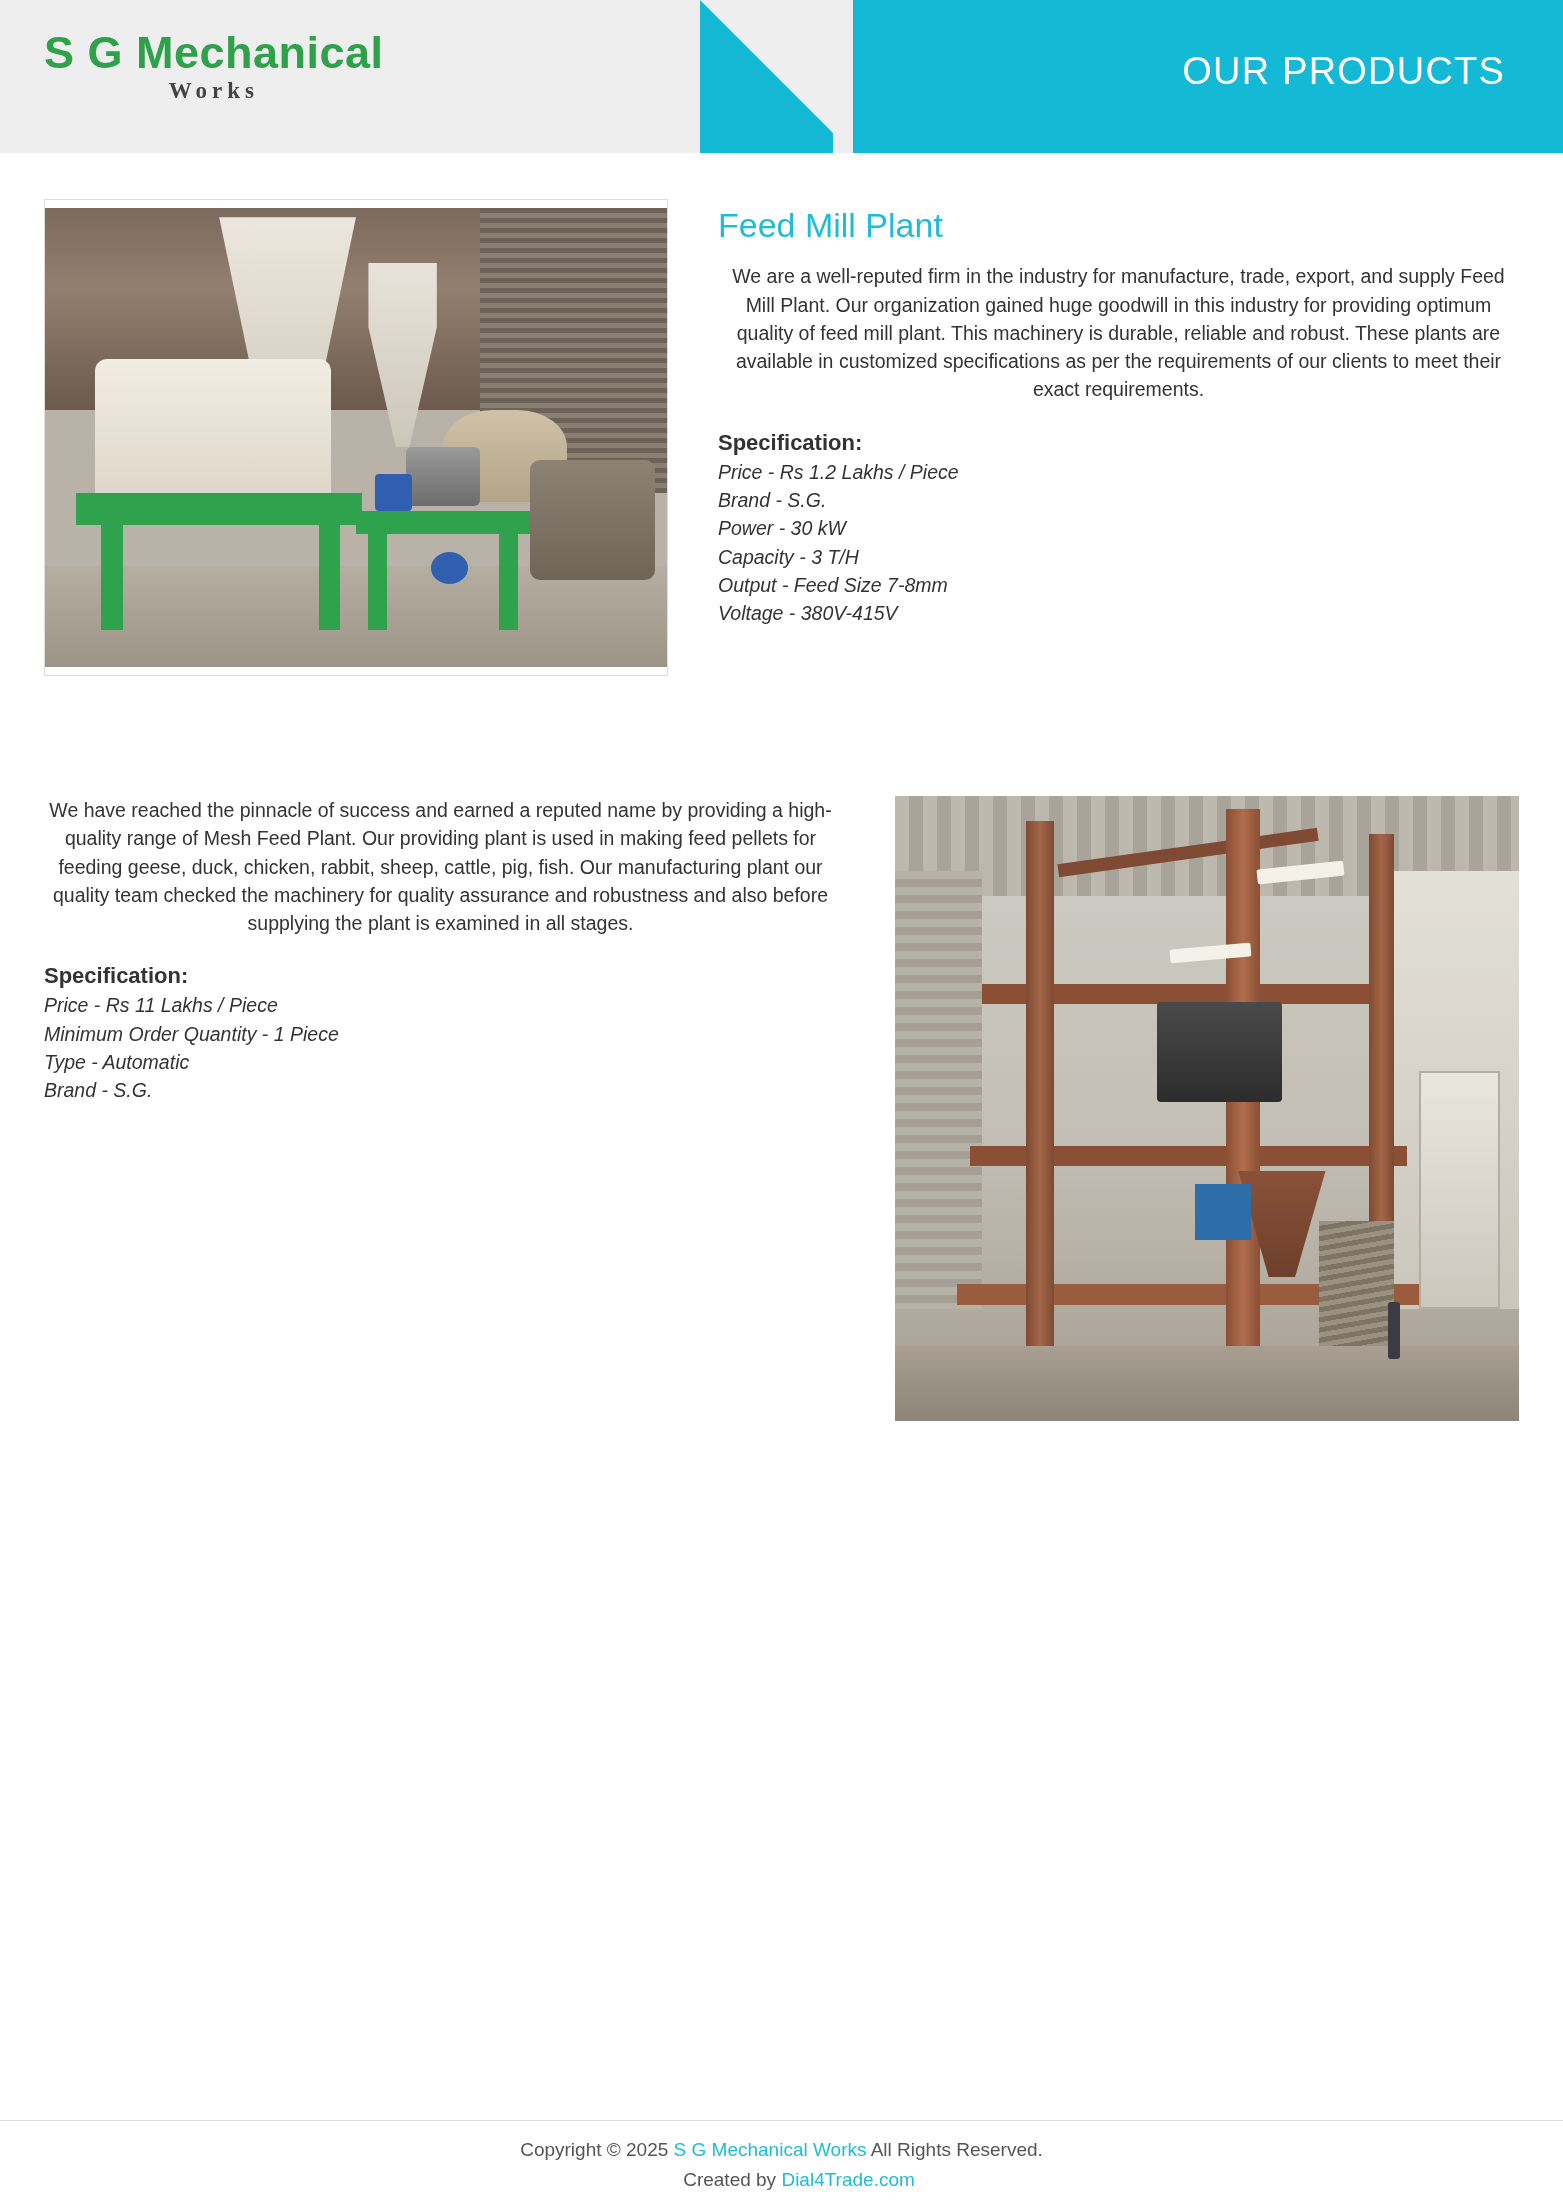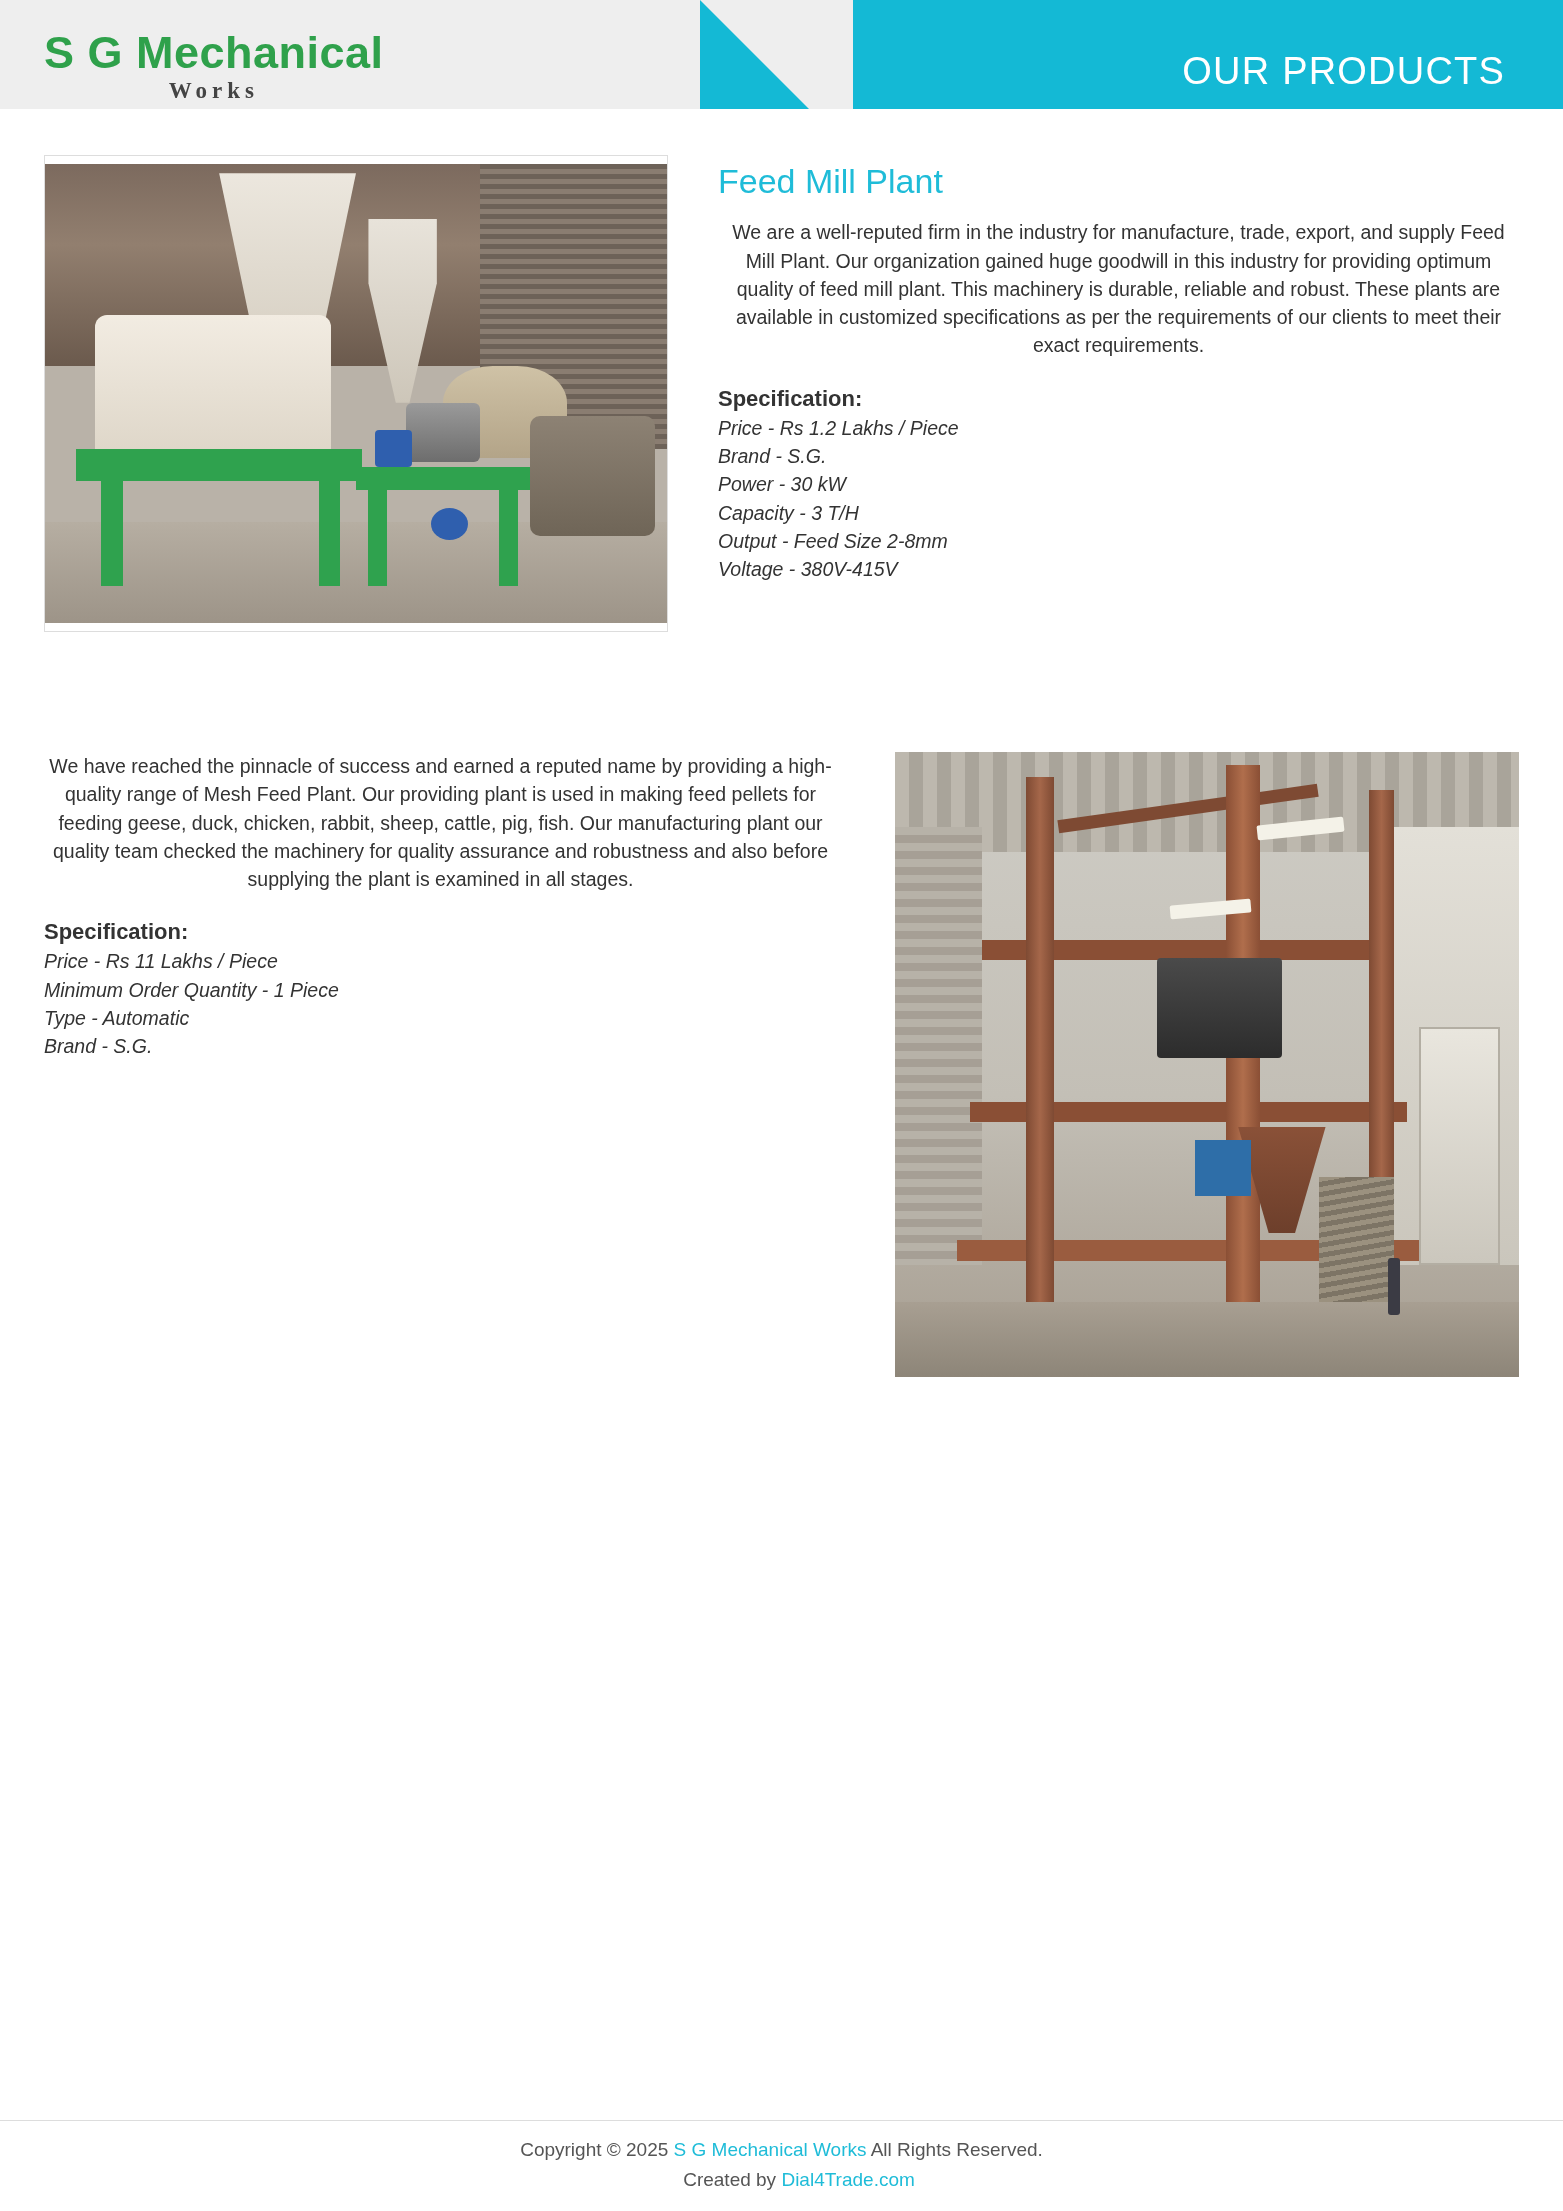--- a/index.html
+++ b/index.html
@@ -12,21 +12,21 @@
     width: 1563px;
     min-height: 2211px;
     font-family: "Liberation Sans", sans-serif;
     color: #333333;
     position: relative;
   }
 
   
   .header {
     position: relative;
-    height: 109px;
+    height: 153px;
     background: #eeeeee;
     overflow: hidden;
   }
   .header-teal {
     position: absolute;
     top: 0;
     right: 0;
     width: 710px;
     height: 153px;
     background: #14b9d5;
@@ -343,21 +343,21 @@
     </div>
     <div class="text-col">
       <h2 class="product-title">Feed Mill Plant</h2>
       <p class="product-desc">We are a well-reputed firm in the industry for manufacture, trade, export, and supply Feed Mill Plant. Our organization gained huge goodwill in this industry for providing optimum quality of feed mill plant. This machinery is durable, reliable and robust. These plants are available in customized specifications as per the requirements of our clients to meet their exact requirements.</p>
       <p class="spec-heading">Specification:</p>
       <ul class="spec-list">
         <li>Price - Rs 1.2 Lakhs / Piece</li>
         <li>Brand - S.G.</li>
         <li>Power - 30 kW</li>
         <li>Capacity - 3 T/H</li>
-        <li>Output - Feed Size 2-8mm</li>
+        <li>Output - Feed Size 7-8mm</li>
         <li>Voltage - 380V-415V</li>
       </ul>
     </div>
   </div>
 
   <div class="product reverse" style="margin-top:120px;">
     <div class="photo-frame no-border">
       <div class="photo photo-2">
         <div class="p2-roof"></div>
         <div class="p2-wallR"></div>

